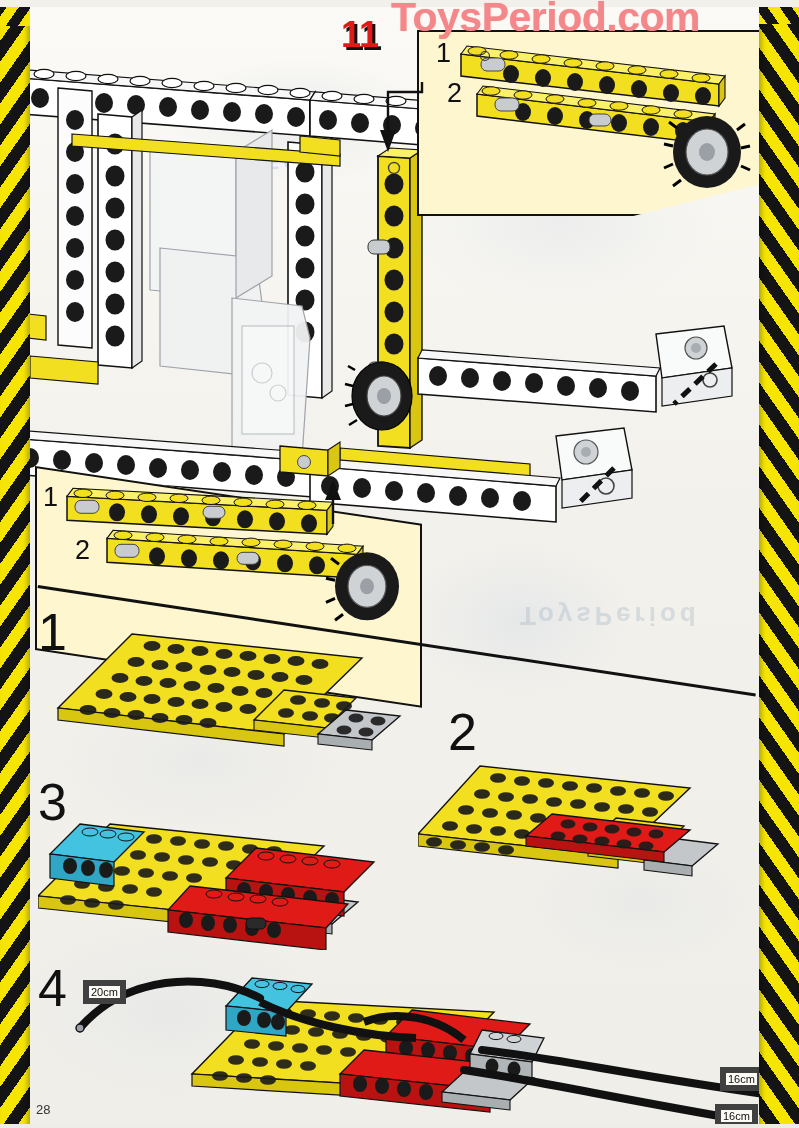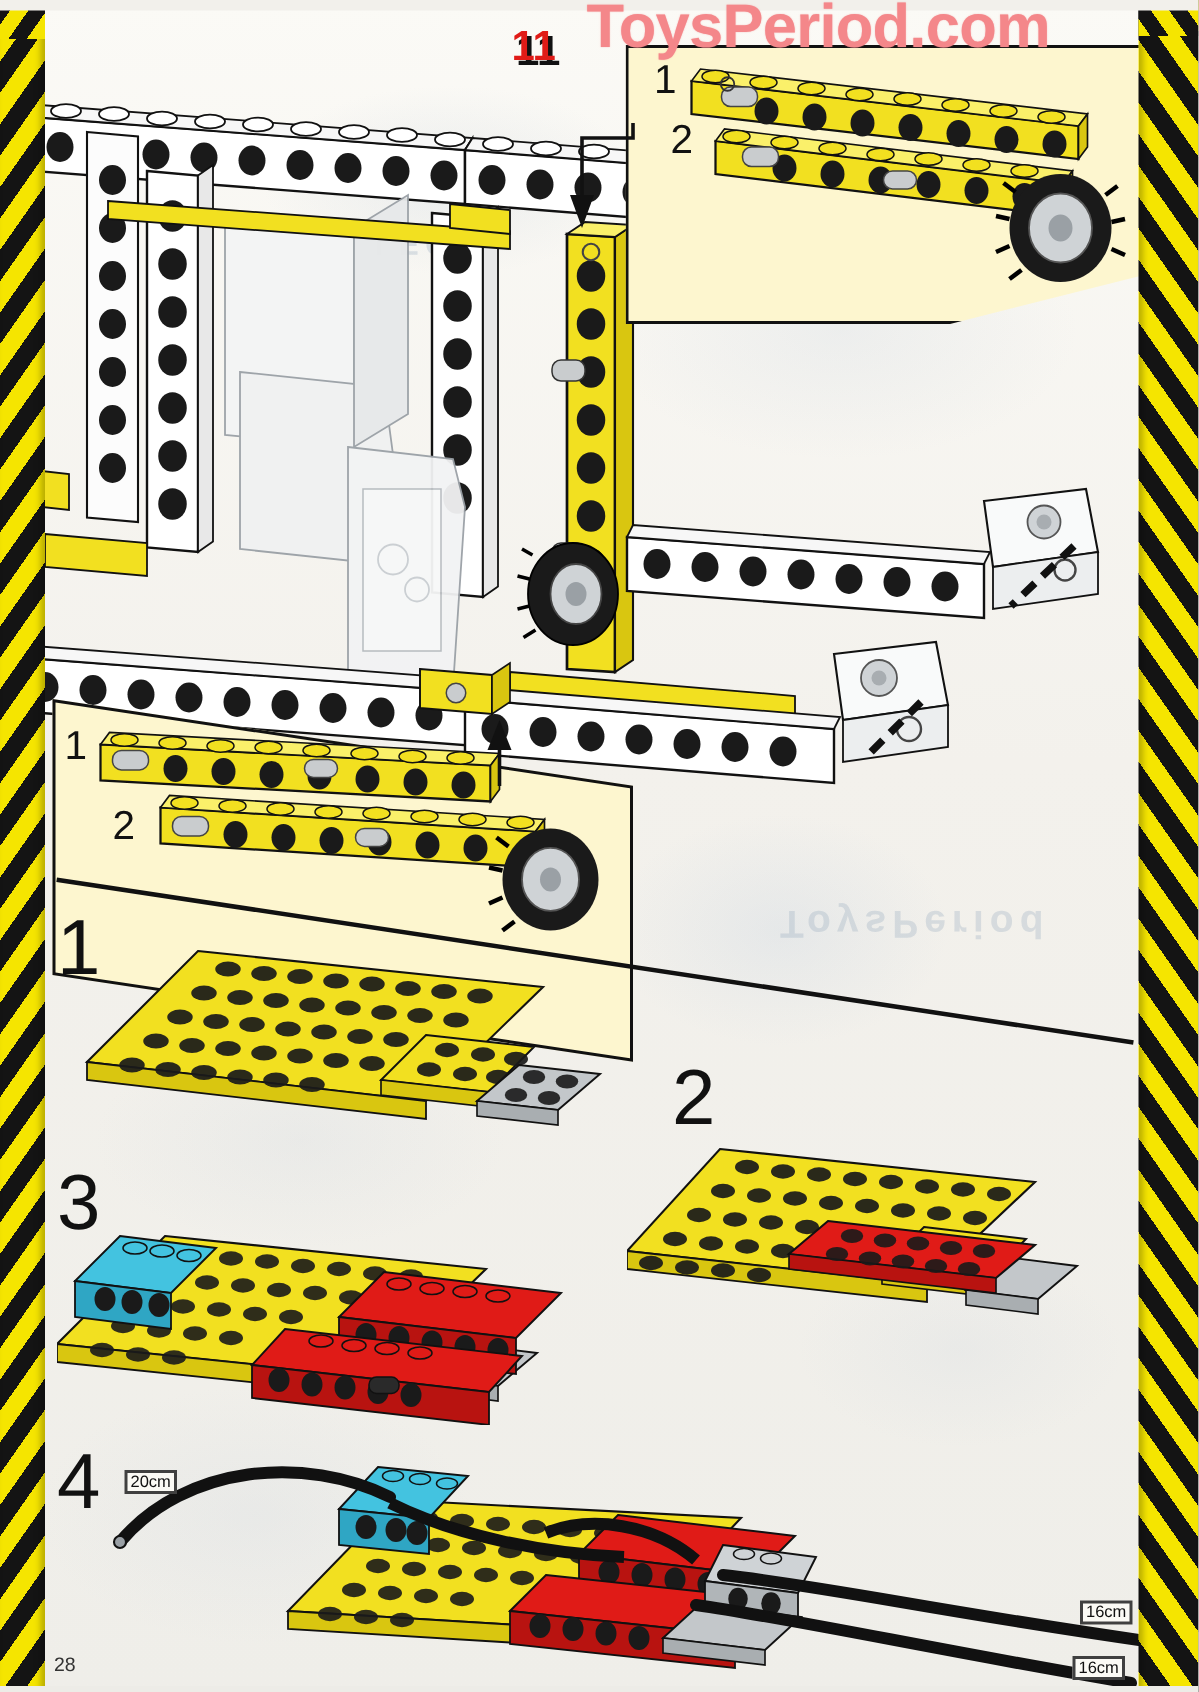--- a/index.html
+++ b/index.html
@@ -46,41 +46,41 @@
     font-size:41px;font-weight:bold;color:#f4878a;
     font-family:"Liberation Sans", sans-serif;
     letter-spacing:-.5px;white-space:nowrap;z-index:40;
     text-shadow:0 0 1px rgba(244,135,138,.6);
   }
 
   
   .bignum{position:absolute;font-size:52px;color:#111;font-weight:400;
           font-family:"Liberation Sans", sans-serif;line-height:1;}
   .stepnum-red{
-    position:absolute;left:341px;top:17px;font-size:28px;font-weight:bold;
+    position:absolute;left:341px;top:17px;font-size:36px;font-weight:bold;
     color:#e01b17;line-height:1;z-index:35;
     text-shadow:3px 3px 0 #111;
     font-family:"Liberation Sans", sans-serif;
     text-align:right;
   }
   .subnum{position:absolute;font-size:27px;color:#111;line-height:1;}
   .pagenum{position:absolute;left:36px;top:1102px;font-size:13px;color:#333;text-align:center;}
 
   
   .inset{position:absolute;background:#fdf6cf;border:2px solid #111;}
   #inset-top{left:417px;top:30px;width:345px;height:182px;
              clip-path:polygon(0 0,100% 0,100% 82%,62% 100%,0 100%);}
   #inset-bottom{left:35px;top:466px;width:383px;height:180px;
              transform:skewY(8.5deg);transform-origin:0 0;}
   .divider{position:absolute;left:38px;top:585px;width:726px;height:0;
            border-top:3px solid #111;transform:rotate(8.6deg);transform-origin:0 0;}
 
   
   .art{position:absolute;}
-  .cm-label{position:absolute;border:2px solid #404040;background:#fbfaf5;
+  .cm-label{position:absolute;border:6px solid #404040;background:#fbfaf5;
             font-size:11px;padding:0 2px;color:#111;white-space:nowrap;
             font-family:"Liberation Sans", sans-serif;}
   svg{display:block;}
 </style>
 </head>
 <body>
 
 <div class="page">
 
   <div class="paper"></div>

